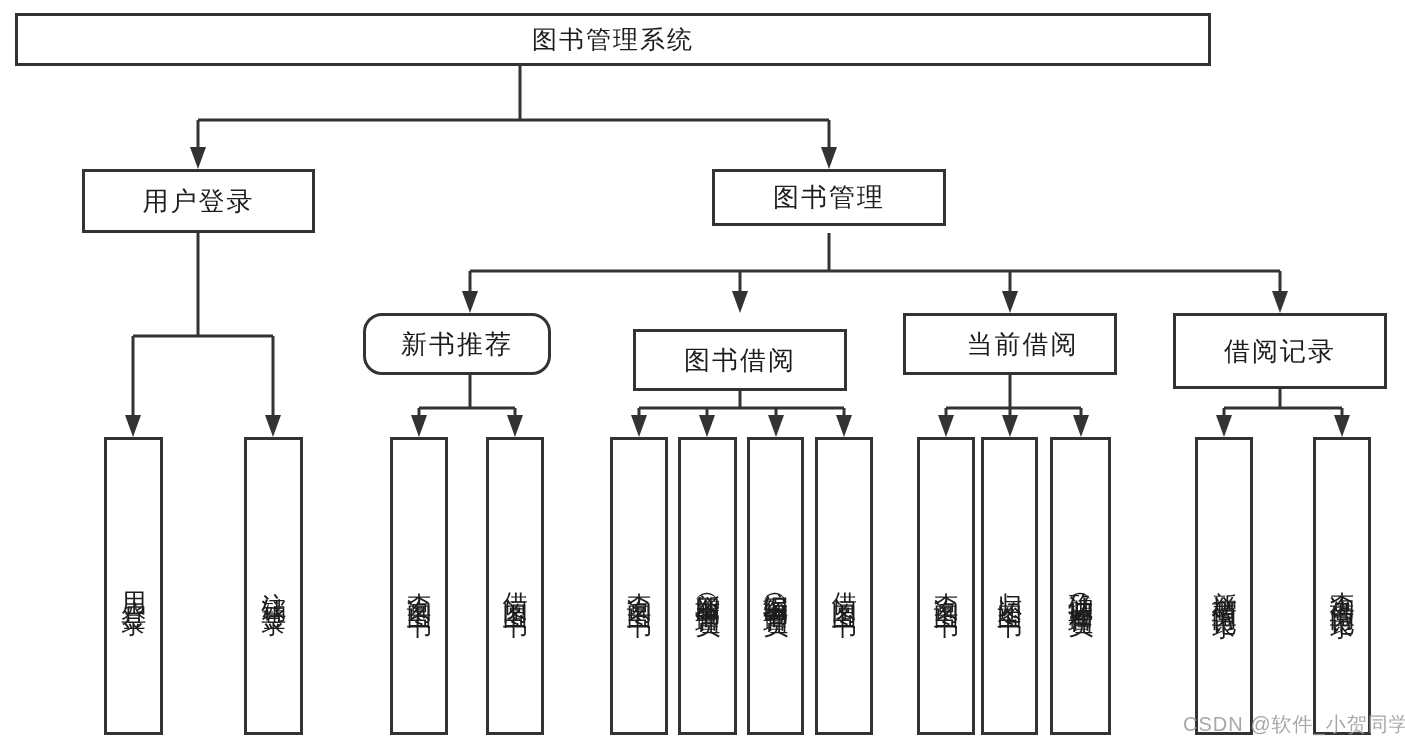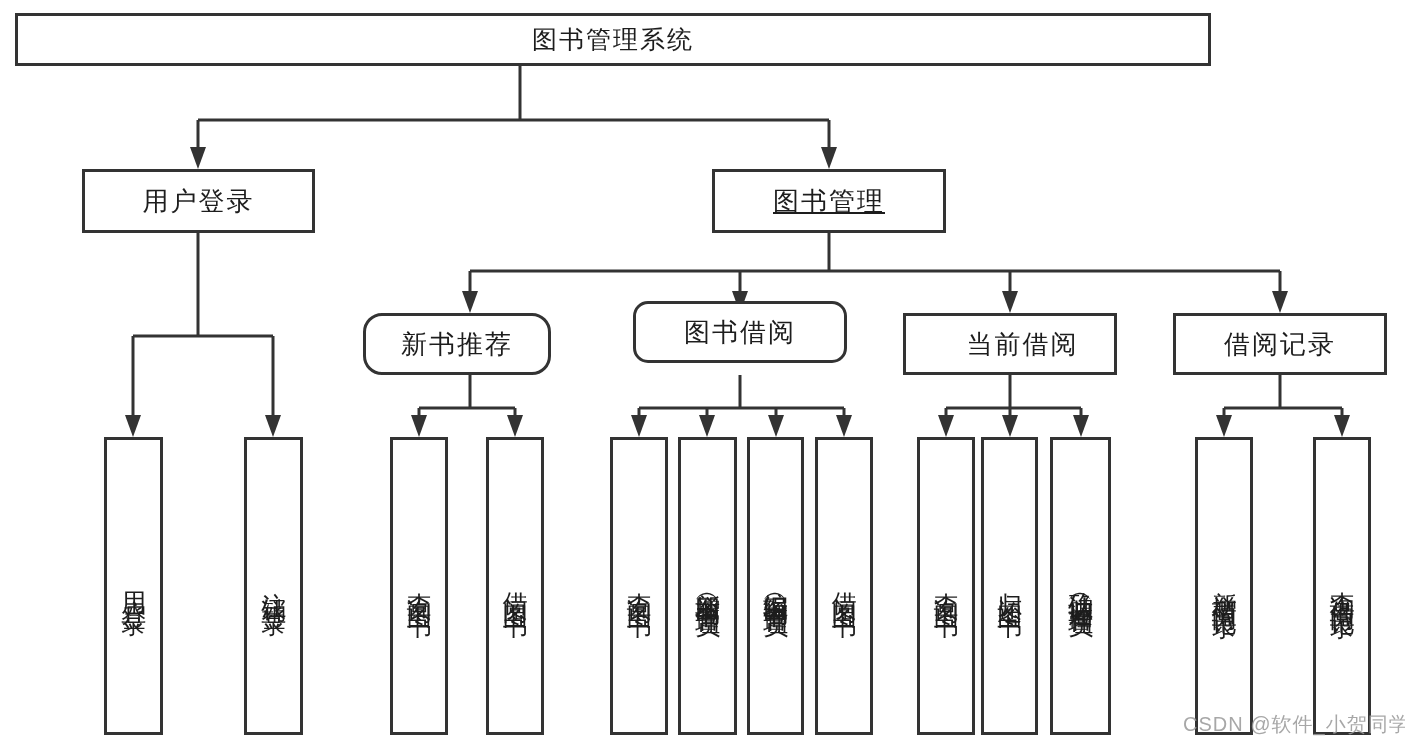--- a/index.html
+++ b/index.html
@@ -131,26 +131,26 @@
       <polygon points="1073,415 1089,415 1081,437"></polygon>
 
       <polygon points="1216,415 1232,415 1224,437"></polygon>
       <polygon points="1334,415 1350,415 1342,437"></polygon>
     </g>
   </svg>
 
   <div class="node hbox root-box" style="left:15px; top:13px; width:1196px; height:53px;">图书管理系统</div>
 
   <div class="node hbox" style="left:82px; top:169px; width:233px; height:64px;">用户登录</div>
-  <div class="node hbox" style="left:712px; top:169px; width:234px; height:64px;text-decoration:underline;">图书管理</div>
+  <div class="node hbox" style="left:712px; top:169px; width:234px; height:57px;">图书管理</div>
 
   <div class="node hbox" style="left:363px; top:313px; width:188px; height:62px;border-radius:19px;">新书推荐</div>
-  <div class="node hbox" style="left:633px; top:301px; width:214px; height:62px;border-radius:15px;">图书借阅</div>
+  <div class="node hbox" style="left:633px; top:329px; width:214px; height:62px;">图书借阅</div>
   <div class="node hbox" style="left:903px; top:313px; width:214px; height:62px;padding-left:25px;">当前借阅</div>
-  <div class="node hbox" style="left:1173px; top:313px; width:214px; height:62px;">借阅记录</div>
+  <div class="node hbox" style="left:1173px; top:313px; width:214px; height:76px;">借阅记录</div>
 
   <div class="node vbox" style="left:104px; top:437px; width:59px; height:298px;">
     <span class="vtext">用户登录</span>
   </div>
   <div class="node vbox" style="left:244px; top:437px; width:59px; height:298px;">
     <span class="vtext">注销登录</span>
   </div>
 
   <div class="node vbox" style="left:390px; top:437px; width:58px; height:298px;">
     <span class="vtext">查询图书</span>

